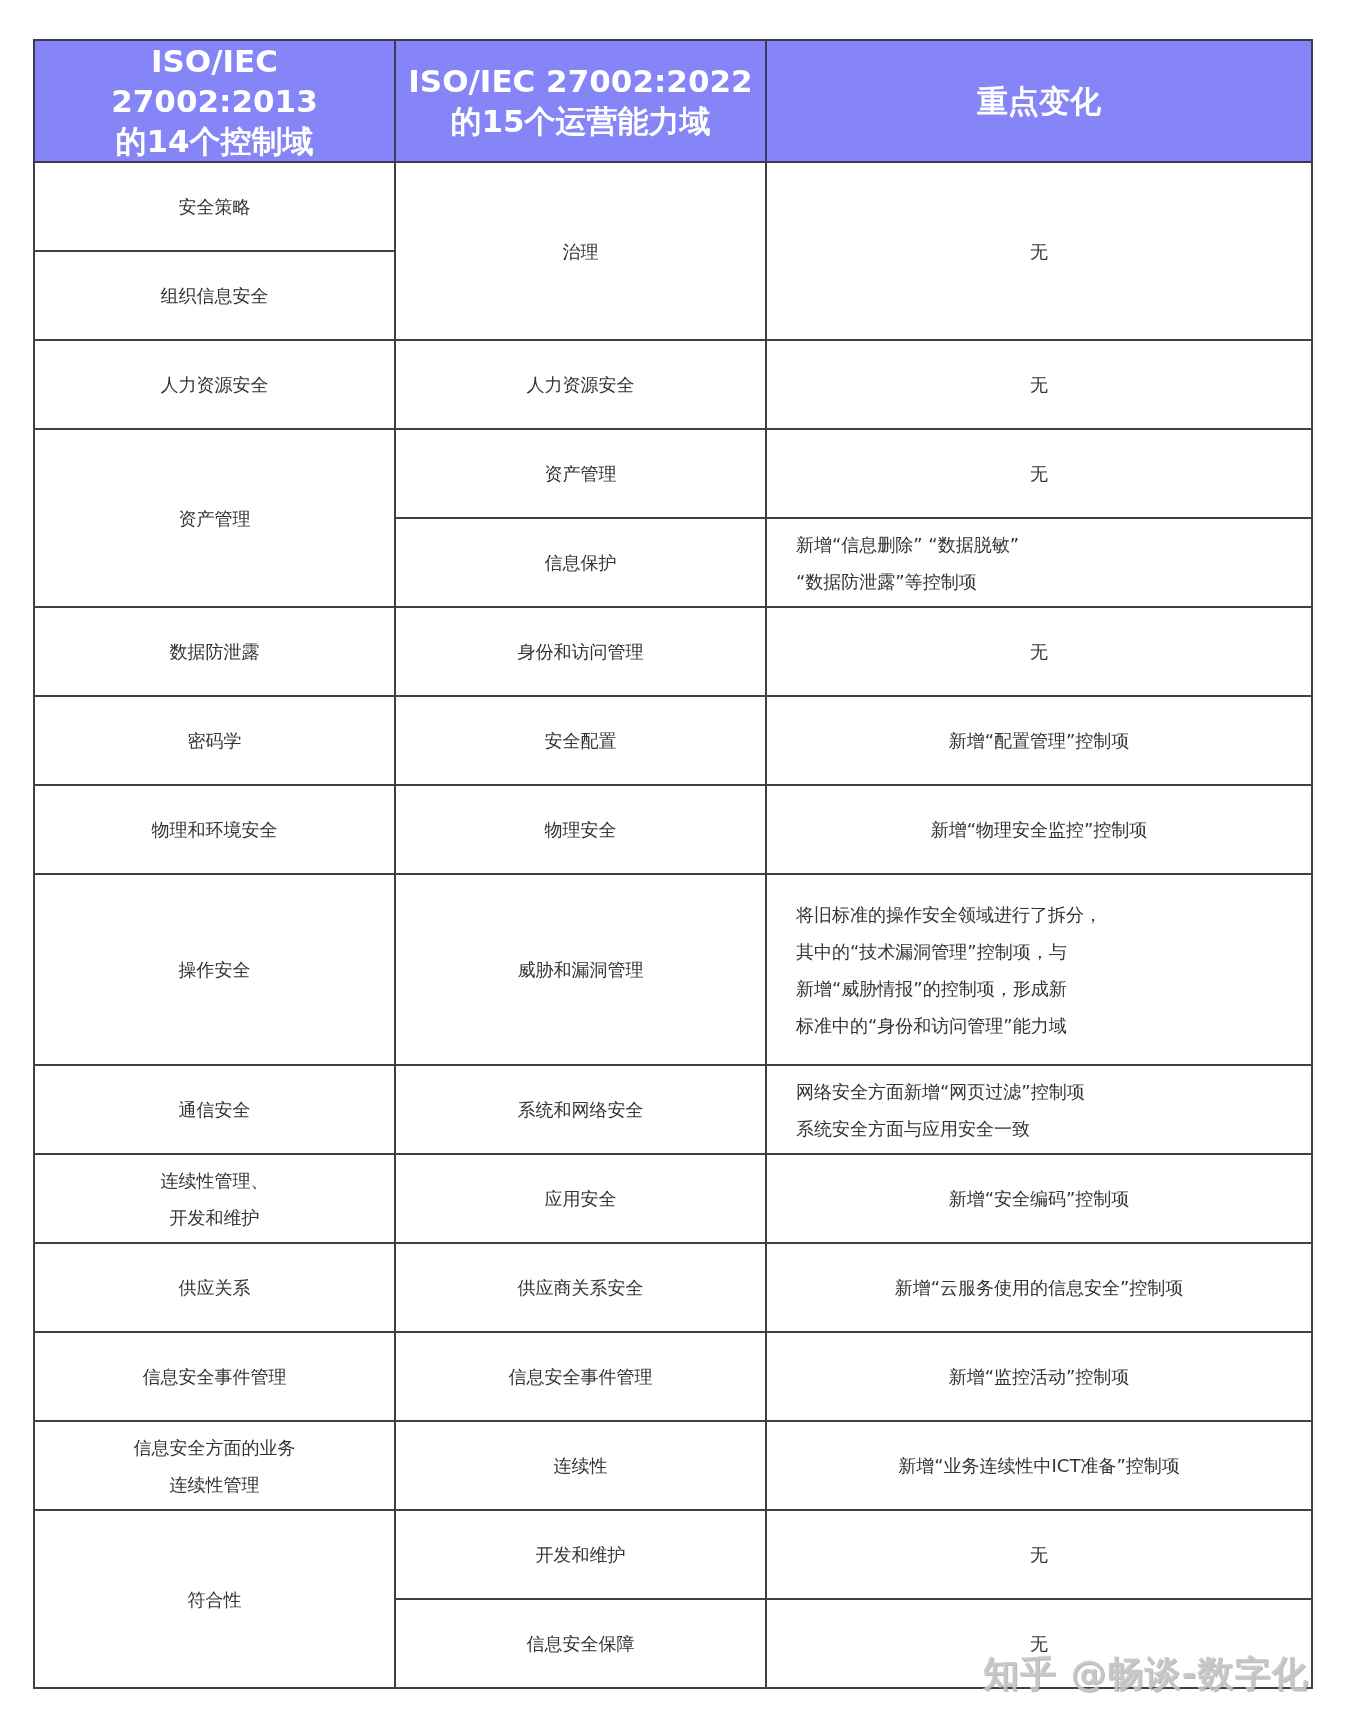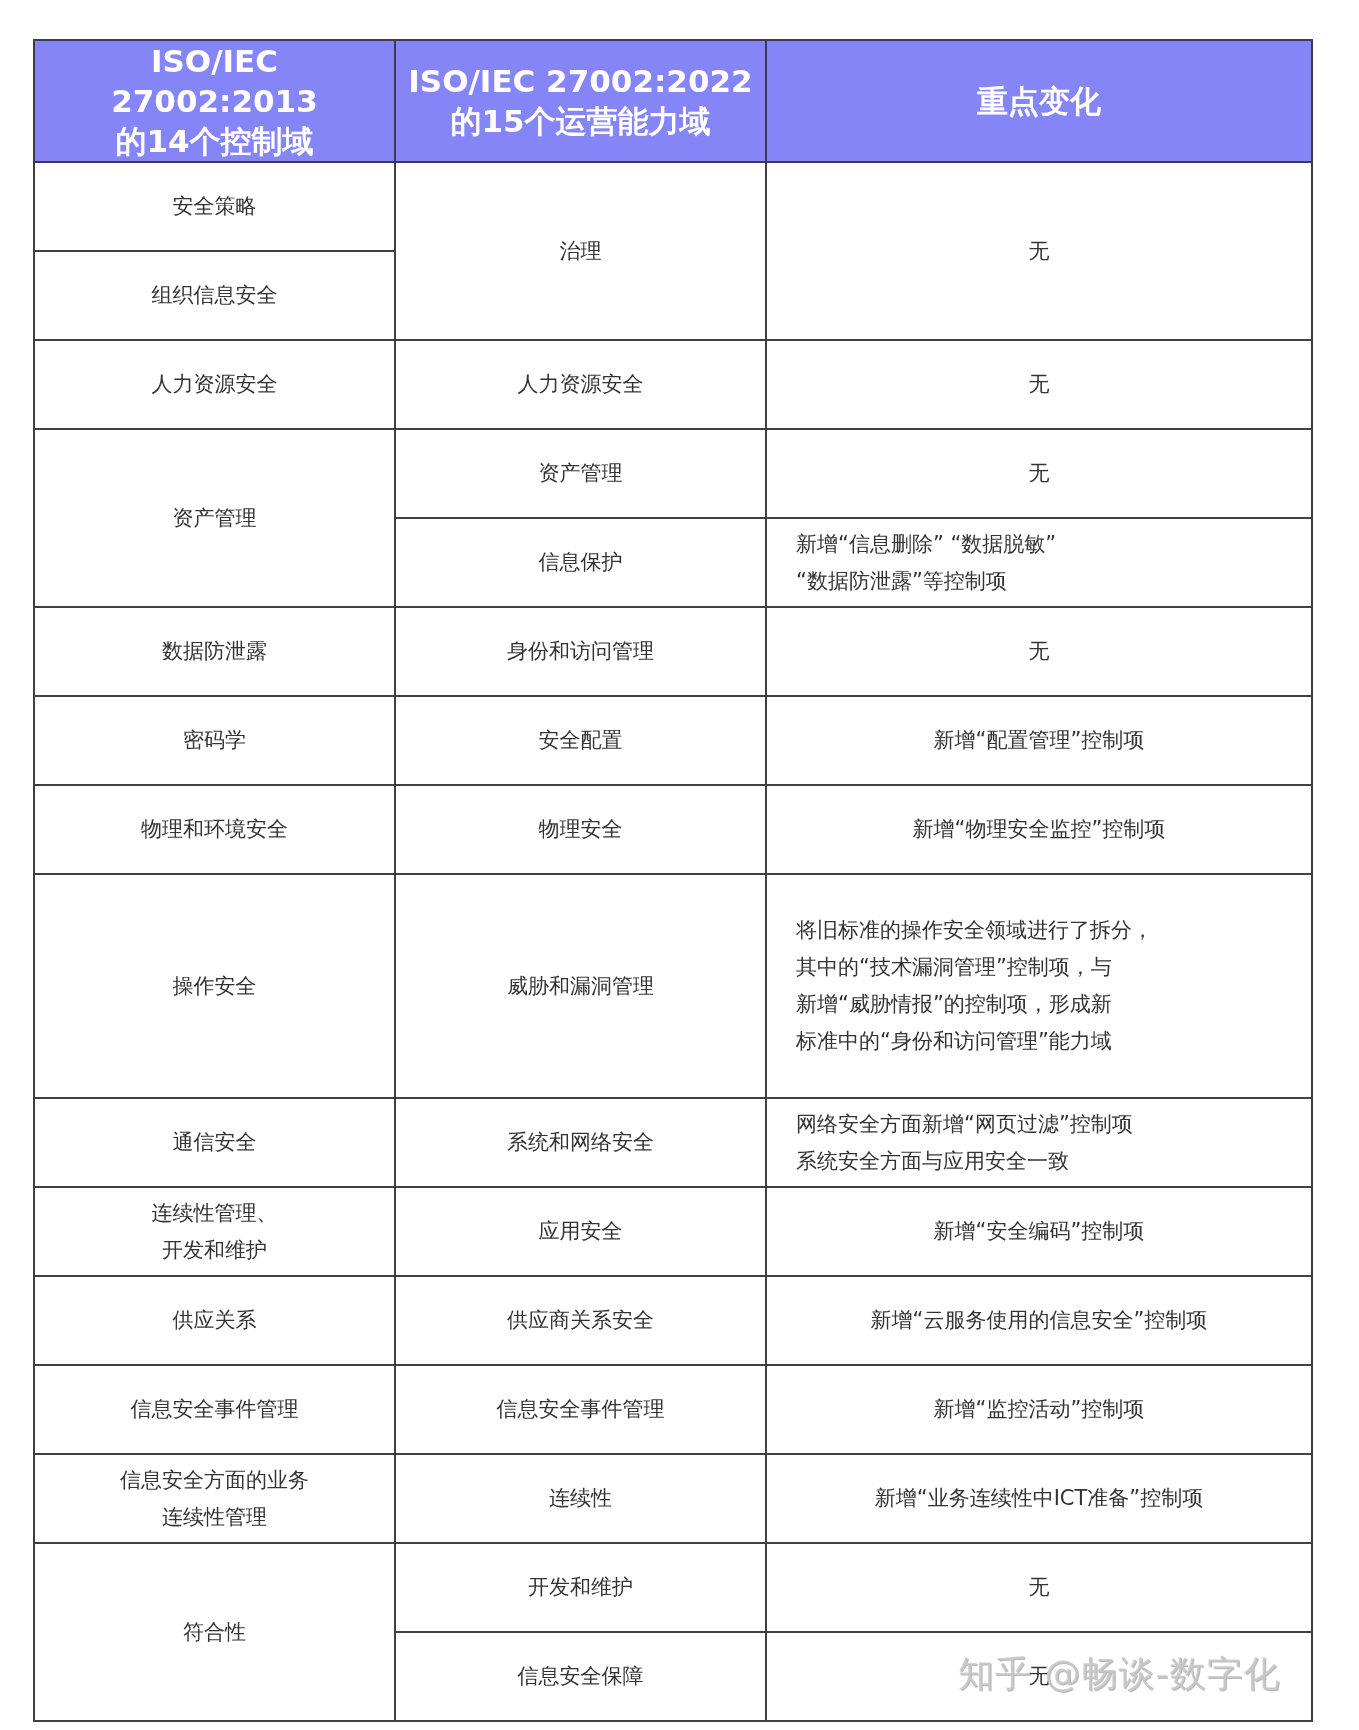--- a/index.html
+++ b/index.html
@@ -27,37 +27,38 @@
     table.cmp th {
       background: #8585f8;
       color: #ffffff;
       font-weight: bold;
       font-size: 31px;
       line-height: 40px;
       height: 114px;
       border-color: #3a3a55;
     }
     table.cmp td {
-      font-size: 21px;
+      font-size: 18px;
       line-height: 37px;
       height: 89px;
       color: #333333;
     }
     table.cmp td.multi {
       text-align: left;
       padding-left: 29px;
     }
-    table.cmp tr.tall td { height: 224px; }
+    table.cmp tr.tall td { height: 191px; }
     .line { display: block; }
     .watermark {
-      position: absolute; left: 958px; top: 1650px;
+      position: absolute; left: 983px; top: 1650px;
       font-size: 36px; color: rgba(200,200,200,0.85);
       letter-spacing: 1px;
       text-shadow: 1px 1px 0 rgba(120,120,120,0.5);
       white-space: nowrap;
+      font-weight: bold;
     }
   </style>
 </head>
 <body>
 
 <table class="cmp">
   <colgroup>
       <col class="c1">
       <col class="c2">
       <col class="c3">

